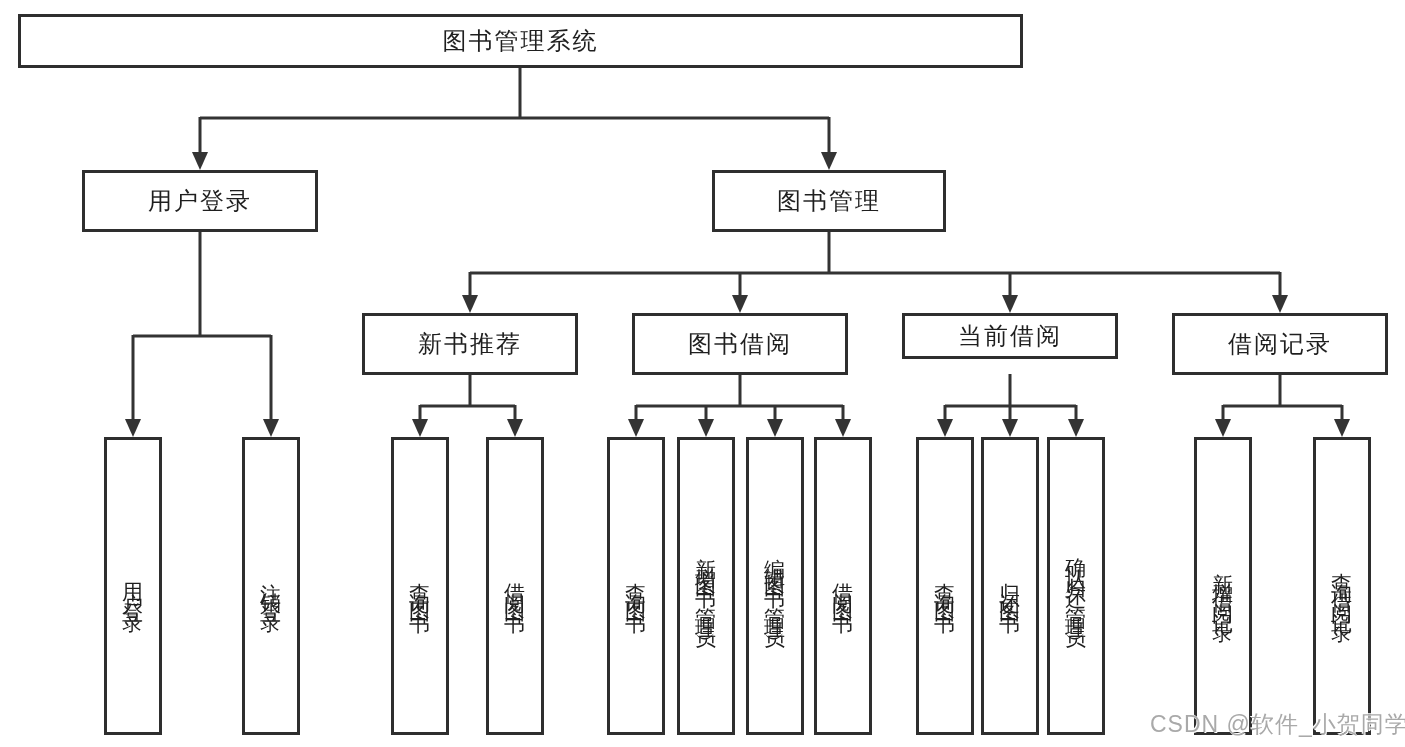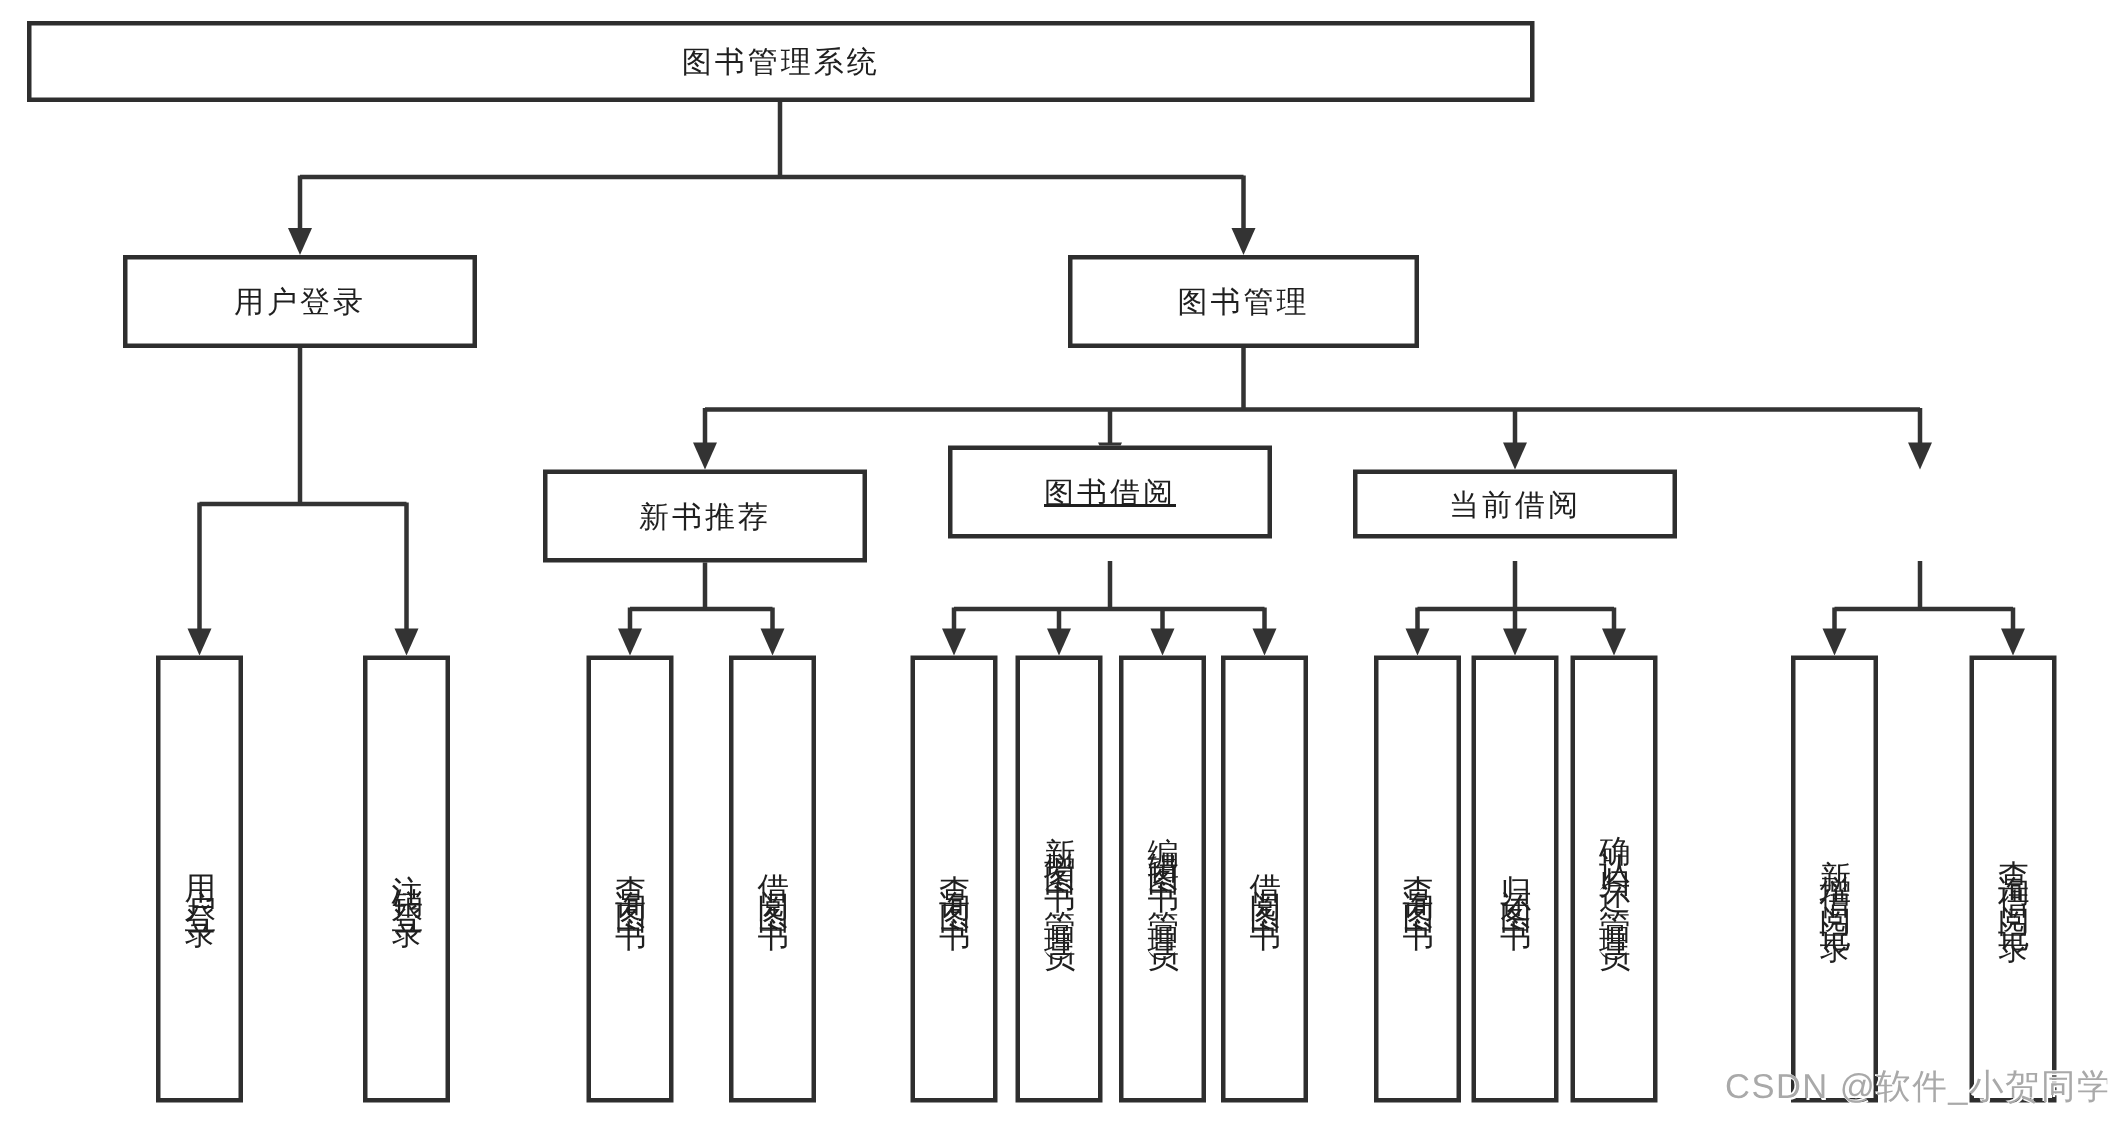--- a/index.html
+++ b/index.html
@@ -20,21 +20,21 @@
   .node {
     position: absolute;
     box-sizing: border-box;
     background: #ffffff;
     border: 3px solid #2e2e2e;
     display: flex;
     align-items: center;
     justify-content: center;
   }
   .node .lbl {
-    font-size: 20px;
+    font-size: 24px;
     letter-spacing: 2px;
     white-space: nowrap;
     color: #1f1f1f;
   }
   .leaf .vlbl {
     writing-mode: vertical-rl;
     text-orientation: mixed;
     font-size: 21px;
     letter-spacing: 10px;
     line-height: 1.1;
@@ -98,25 +98,28 @@
   <div class="node" style="left:82px; top:170px; width:236px; height:62px;">
     <span class="lbl">用户登录</span>
   </div>
   <div class="node" style="left:712px; top:170px; width:234px; height:62px;text-align:center;">
     <span class="lbl">图书管理</span>
   </div>
 
   <div class="node" style="left:362px; top:313px; width:216px; height:62px;">
     <span class="lbl">新书推荐</span>
   </div>
-  <div class="node" style="left:632px; top:297px; width:216px; height:62px;text-decoration:underline;">
+  <div class="node" style="left:632px; top:313px; width:216px; height:62px;">
     <span class="lbl">图书借阅</span>
   </div>
   <div class="node" style="left:902px; top:313px; width:216px; height:46px;">
     <span class="lbl">当前借阅</span>
+  </div>
+  <div class="node" style="left:1172px; top:313px; width:216px; height:62px;">
+    <span class="lbl">借阅记录</span>
   </div>
 
   <div class="node leaf" style="left:104px; top:437px; width:58px; height:298px;">
     <span class="vlbl">用户登录</span>
   </div>
   <div class="node leaf" style="left:242px; top:437px; width:58px; height:298px;">
     <span class="vlbl">注销登录</span>
   </div>
   <div class="node leaf" style="left:391px; top:437px; width:58px; height:298px;">
     <span class="vlbl">查询图书</span>

